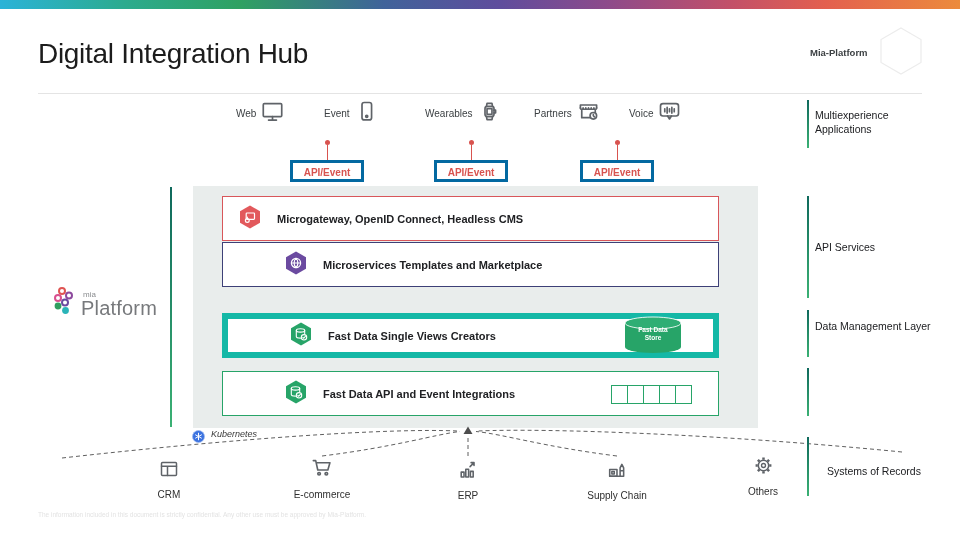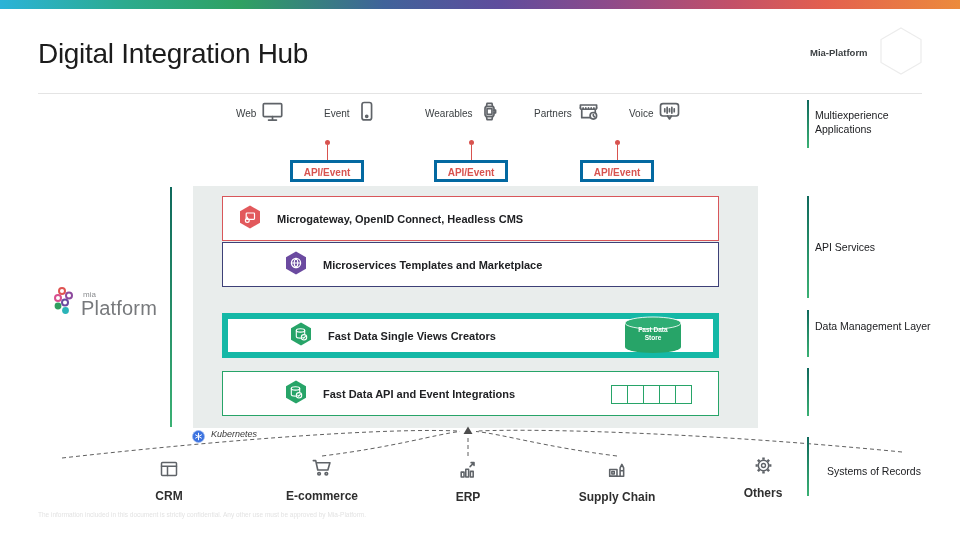--- a/index.html
+++ b/index.html
@@ -54,21 +54,21 @@
                  color:#fff; font-size:6.5px; font-weight:700; line-height:8px; }
   .fd-squares { position:absolute; left:612px; top:385px; display:flex; }
   .fd-squares .sq { width:17px; height:19px; border:1px solid #27a468; background:#fff; margin-left:-1px; }
 
   .k8s { position:absolute; left:192px; top:429px; display:flex; align-items:flex-start; gap:6px; }
   .k8s-label { font-size:9px; font-style:italic; color:#3a3a3a; }
 
   .mesh { position:absolute; left:0; top:0; pointer-events:none; }
 
   .system { position:absolute; width:110px; display:flex; flex-direction:column; align-items:center; gap:4px; }
-  .system .sys-label { font-size:12px; color:#2f2f2f;font-weight:bold; }
+  .system .sys-label { font-size:10px; color:#2f2f2f; }
   .sys-crm{left:114px; top:457px} .sys-ecommerce{left:267px; top:455px} .sys-erp{left:413px; top:457px}
   .sys-supply{left:562px; top:457px} .sys-others{left:708px; top:453px}
 
   .layer-line { position:absolute; left:807px; width:2px; background:linear-gradient(#0f695c,#3bb174); }
   .ll-1{top:100px; height:48px} .ll-2{top:196px; height:102px} .ll-3{top:310px; height:47px}
   .ll-4{top:368px; height:48px} .ll-5{top:437px; height:59px}
   .layer-label { position:absolute; left:815px; width:116px; font-size:10.5px; font-weight:400;
                  color:#202124; line-height:13.5px; }
   .lb-1{top:109px} .lb-2{top:241px} .lb-3{top:320px} .lb-4{top:378px} .lb-5{top:465px; left:827px}
 

